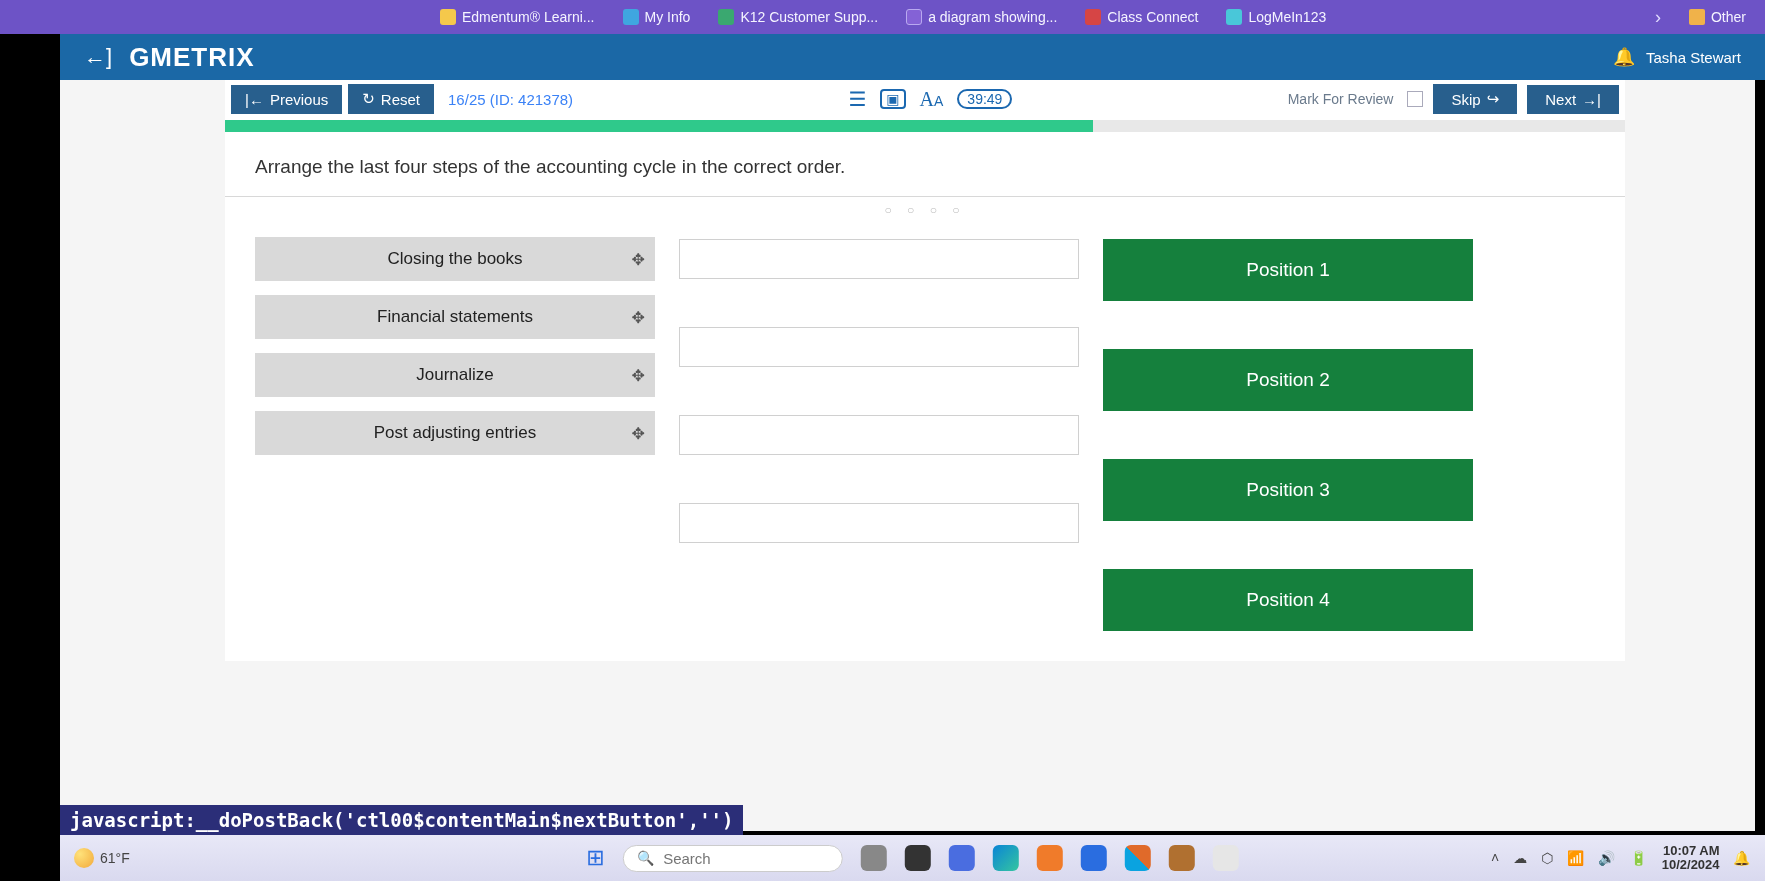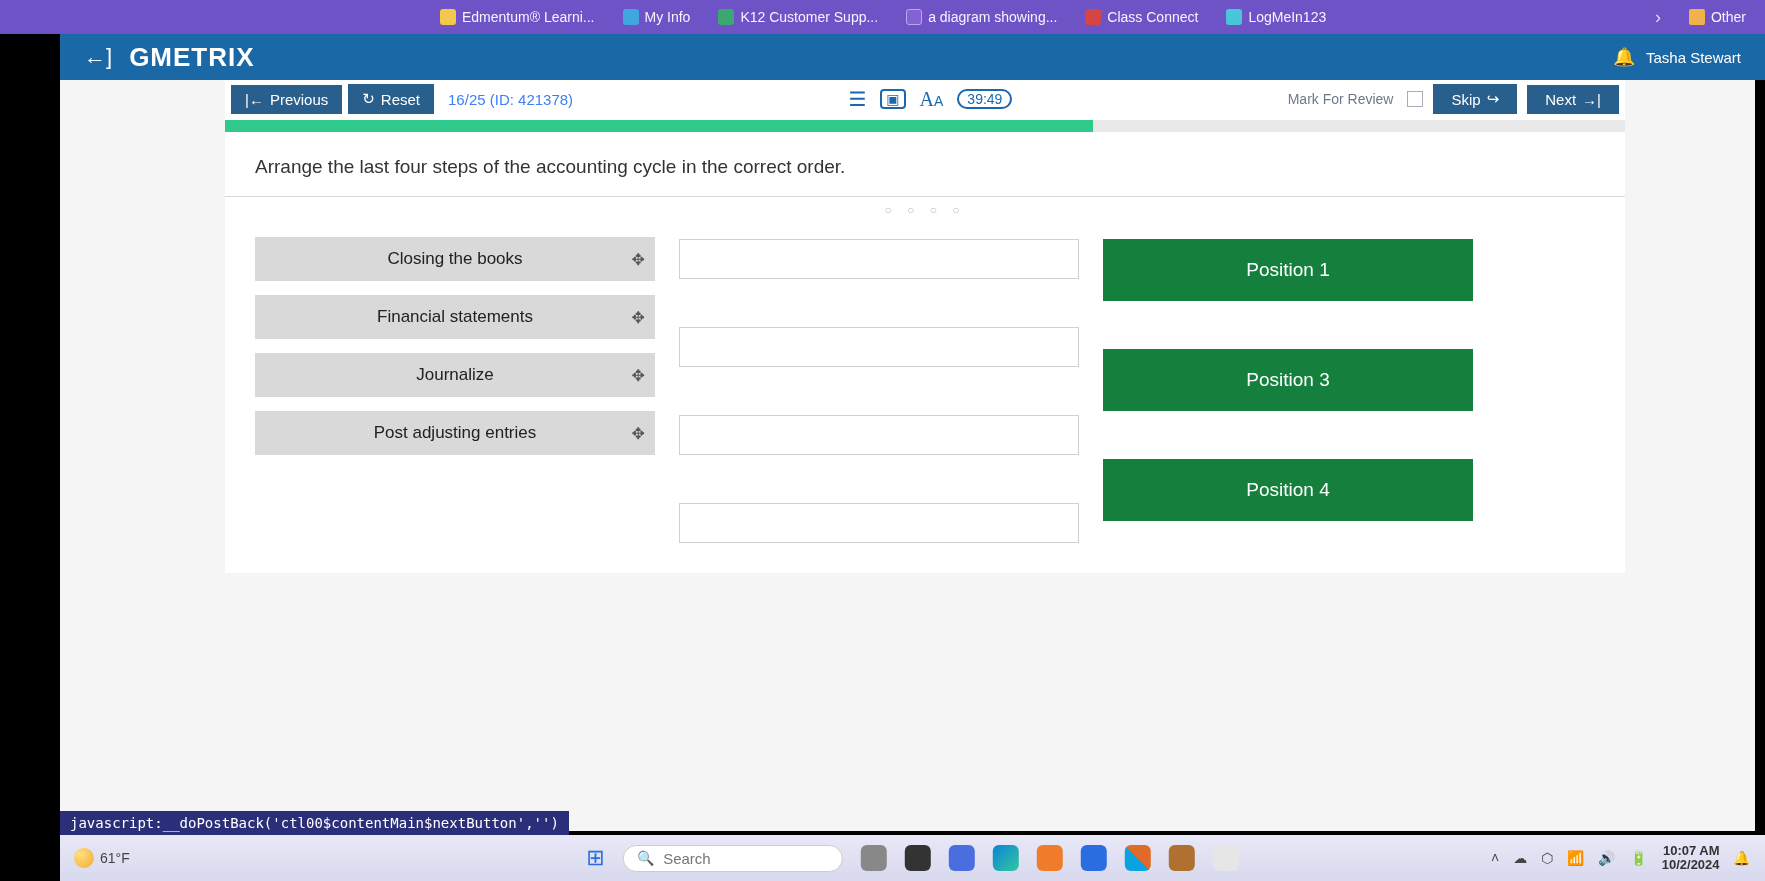--- a/index.html
+++ b/index.html
@@ -135,22 +135,23 @@
     font-size:19px;
   }
 
   .col-middle { gap: 48px; padding-top:2px;}
   .col-right  { gap: 48px; padding-top:2px;}
 
   
   .statusbar {
     position:absolute; left:60px; bottom:46px;
     background:#2b2e78; color:#fff;
-    font-size:14px; padding:4px 10px;
+    font-size:19px; padding:4px 10px;
     font-family: Consolas, monospace;
+    font-weight: bold;
   }
 
   
   .taskbar {
     position:absolute; left:60px; right:0; bottom:0; height:46px;
     background:linear-gradient(#e8e8f7,#d9d9ef);
     display:flex; align-items:center;
     padding:12px 14px;
     gap:14px;
     color:#444; font-size:14px;margin-top:20px;
@@ -290,20 +291,21 @@
 
       <div class="col col-middle">
         <div class="drop-slot"></div>
         <div class="drop-slot"></div>
         <div class="drop-slot"></div>
         <div class="drop-slot"></div>
       </div>
 
       <div class="col col-right">
         <div class="pos-label">Position 1</div>
+        <div class="pos-label">Position 2</div>
         <div class="pos-label">Position 3</div>
         <div class="pos-label">Position 4</div>
       </div>
     </div>
 
   </div>
 </div>
 
 <div class="statusbar">javascript:__doPostBack('ctl00$contentMain$nextButton','')</div>
 

